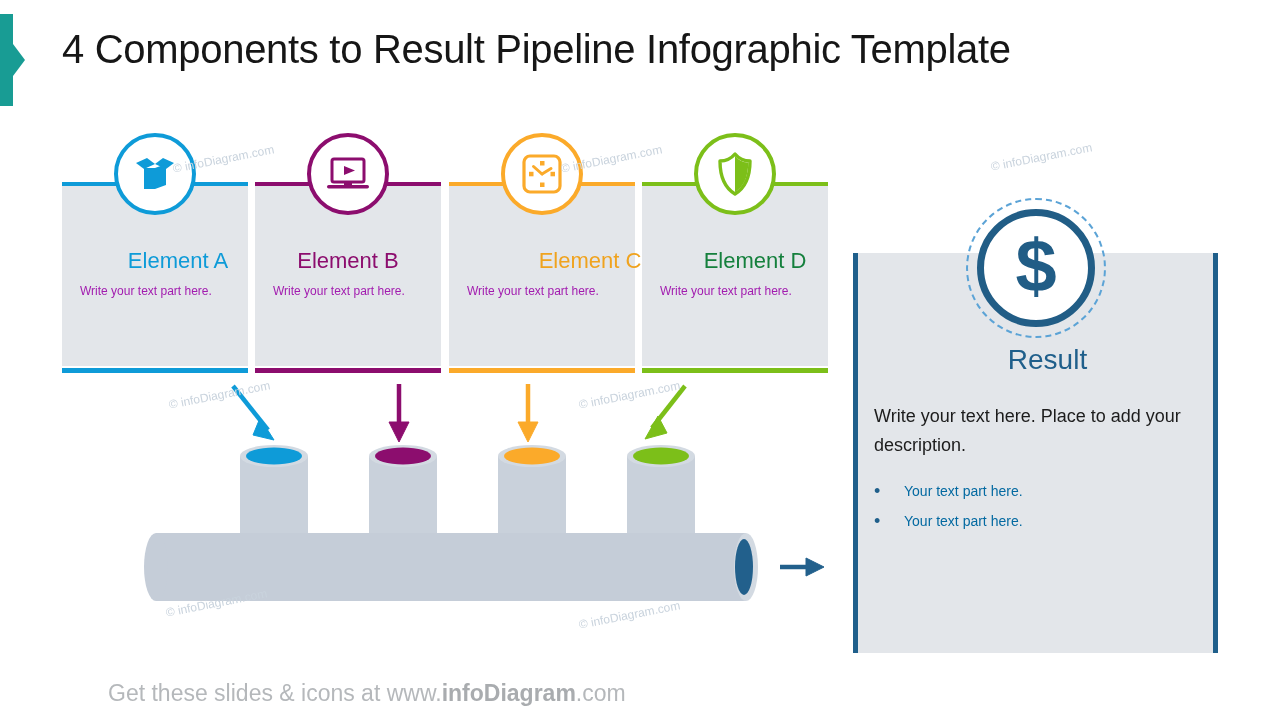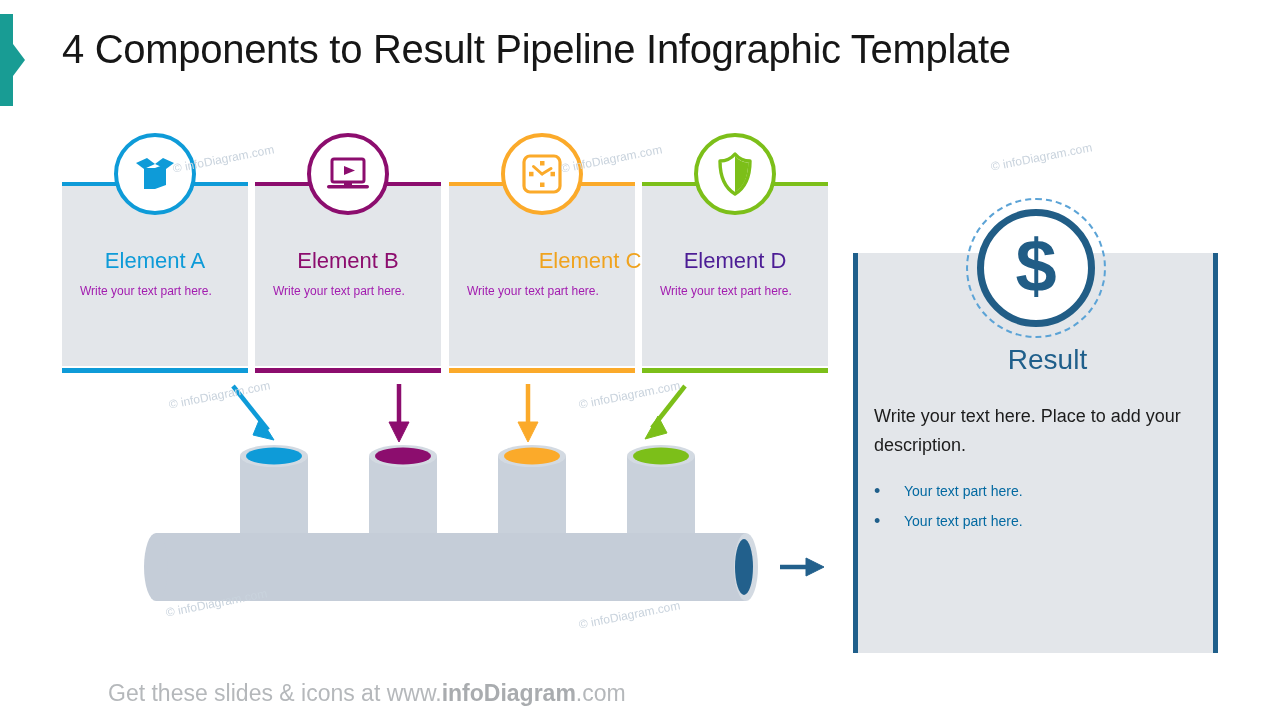--- a/index.html
+++ b/index.html
@@ -233,21 +233,21 @@
 </style>
 </head>
 <body>
 
 <div class="accent-bar"></div>
 <div class="accent-notch"></div>
 <div class="page-title">4 Components to Result Pipeline Infographic Template</div>
 
 <div class="card-topline" style="left:62px;background:#0e9bd8;"></div>
 <div class="card" style="left:62px;">
-  <div class="card-title" style="color:#0e9bd8;">Element A</div>
+  <div class="card-title" style="color:#0e9bd8;padding-left:23px;">Element A</div>
   <div class="card-desc">Write your text part here.</div>
 </div>
 <div class="card-botline" style="left:62px;background:#0e9bd8;"></div>
 <div class="icon-circle" style="left:114px;border-color:#0e9bd8;">
   <span>
     <svg width="44" height="40" viewBox="0 0 44 40">
       <polygon points="3,9 14,4 22,10 11,15" fill="#0e9bd8"></polygon>
       <polygon points="41,9 30,4 22,10 33,15" fill="#0e9bd8"></polygon>
       <rect x="11" y="14" width="11" height="21" fill="#0e9bd8"></rect>
       <polygon points="22,14 33,10 33,31 22,35" fill="#0e9bd8"></polygon>
@@ -288,21 +288,21 @@
       <rect x="8" y="18.8" width="4.5" height="4.5" fill="#fbaa2a"></rect>
       <rect x="29.5" y="18.8" width="4.5" height="4.5" fill="#fbaa2a"></rect>
       <line x1="21" y1="21" x2="12.5" y2="13.5" stroke="#fbaa2a" stroke-width="3" stroke-linecap="round"></line>
       <line x1="21" y1="21" x2="30" y2="15.5" stroke="#fbaa2a" stroke-width="3" stroke-linecap="round"></line>
     </svg>
   </span>
 </div>
 
 <div class="card-topline" style="left:642px;background:#7cbf19;"></div>
 <div class="card" style="left:642px;">
-  <div class="card-title" style="color:#4c1d95;">Element D</div>
+  <div class="card-title" style="color:#15803d;padding-left:20px;">Element D</div>
   <div class="card-desc">Write your text part here.</div>
 </div>
 <div class="card-botline" style="left:642px;background:#7cbf19;"></div>
 <div class="icon-circle" style="left:694px;border-color:#7cbf19;">
   <span>
     <svg width="38" height="44" viewBox="0 0 38 44">
       <path d="M19 2 C14 8 8 9 4 9 C4 26 9 36 19 42 C29 36 34 26 34 9 C30 9 24 8 19 2 Z" fill="none" stroke="#7cbf19" stroke-width="3.4" stroke-linejoin="round"></path>
       <path d="M19 4 C23.5 9.5 29 10.6 32.2 10.6 C32.2 25.5 27.6 34.6 19 40.2 Z" fill="#7cbf19"></path>
     </svg>
   </span>

